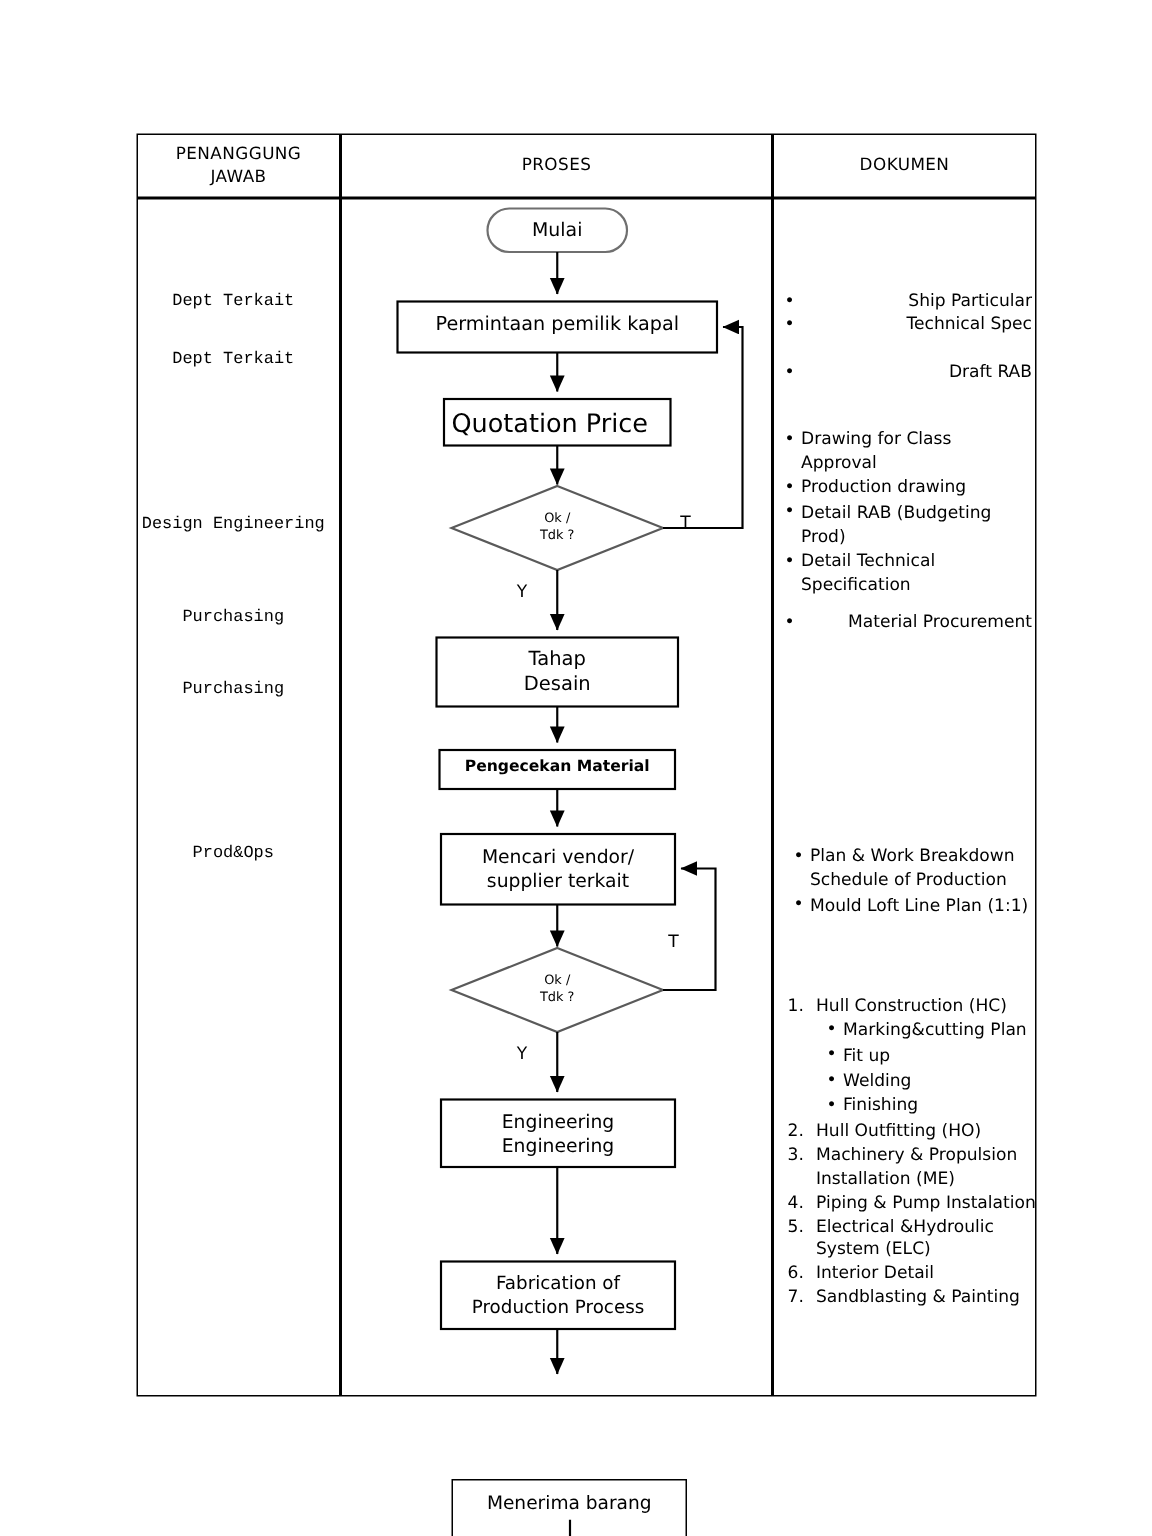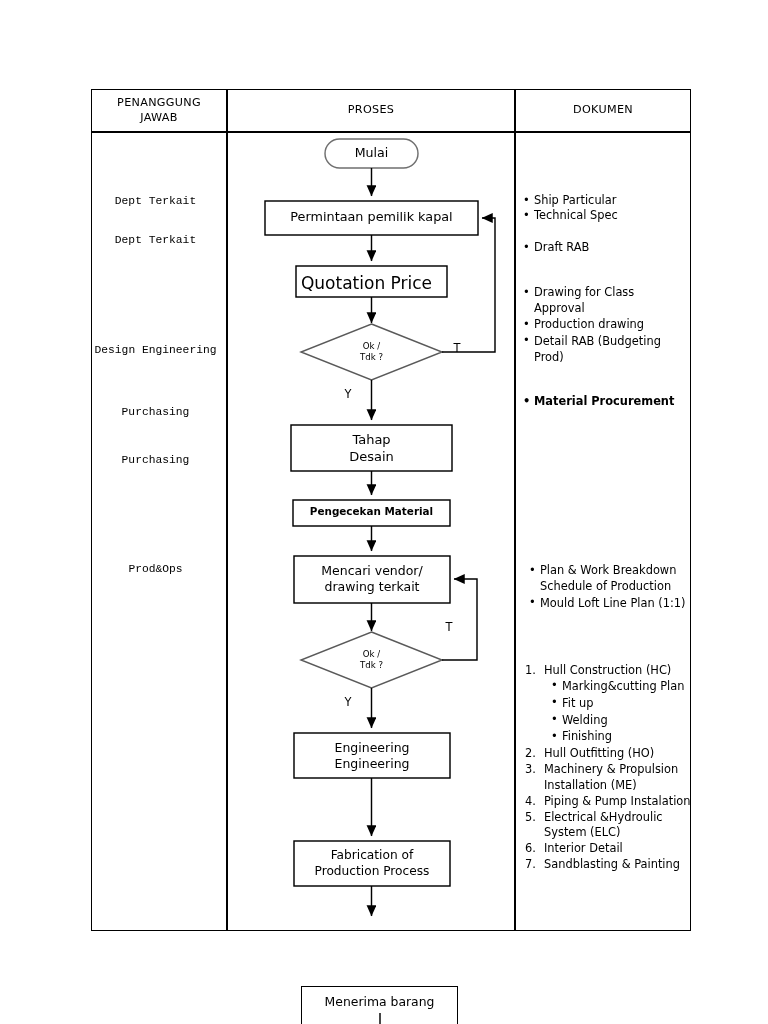--- a/index.html
+++ b/index.html
@@ -105,21 +105,21 @@
     position: relative;
     margin: 0 0 1px 0;
     padding-left: 0;
   }
   .doc-group ul li::before {
     content: "\2022";
     position: absolute;
     left: -11px;
     top: -0.5px;
   }
-  .doc-group.tight ul li { margin-bottom: 0; }
+  .doc-group.tight ul li { margin-bottom: 0; text-align: right; }
 
   
   .doc-group ol.numbered {
     margin: 0;
     padding: 0 0 0 20px;
     list-style: none;
     counter-reset: nitem;
   }
   .doc-group ol.numbered > li {
     position: relative;
@@ -254,21 +254,21 @@
 
     <div class="node-text" style="left:63px; top:301px; width:161px; font-size:13px;">
       <span>Tahap</span><br>
       <span>Desain</span>
     </div>
 
     <div class="node-text" style="left:65px; top:374px; width:157px; font-size:10.4px; font-weight:600;">Pengecekan Material</div>
 
     <div class="node-text" style="left:66px; top:432px; width:156px; font-size:12.5px;">
       <span>Mencari vendor/</span><br>
-      <span>drawing terkait</span>
+      <span>supplier terkait</span>
     </div>
 
     <div class="node-text" style="left:93px; top:518px; width:101px; font-size:8.6px;">
       <span>Ok /</span><br>
       <span>Tdk ?</span>
     </div>
 
     <div class="node-text" style="left:213px; top:489px; width:16px; font-size:11.4px;">T</div>
     <div class="node-text" style="left:112px; top:564px; width:16px; font-size:11.4px;">Y</div>
 
@@ -302,24 +302,25 @@
   <ul>
     <li>Draft RAB</li>
   </ul>
 </div>
 
 <div class="doc-group" style="top:285px; line-height:1.37;">
   <ul>
     <li>Drawing for Class Approval</li>
     <li>Production drawing</li>
     <li>Detail RAB (Budgeting Prod)</li>
-  </ul>
-</div>
-
-<div class="doc-group tight" style="top:394px;font-weight:bold;">
+    <li>Detail Technical Specification</li>
+  </ul>
+</div>
+
+<div class="doc-group tight" style="top:407px;">
   <ul>
     <li>Material Procurement</li>
   </ul>
 </div>
 
 <div class="doc-group" style="top:563px; line-height:1.4; padding-left:6px;">
   <ul>
     <li>Plan &amp; Work Breakdown Schedule of Production</li>
     <li>Mould Loft Line Plan (1:1)</li>
   </ul>

